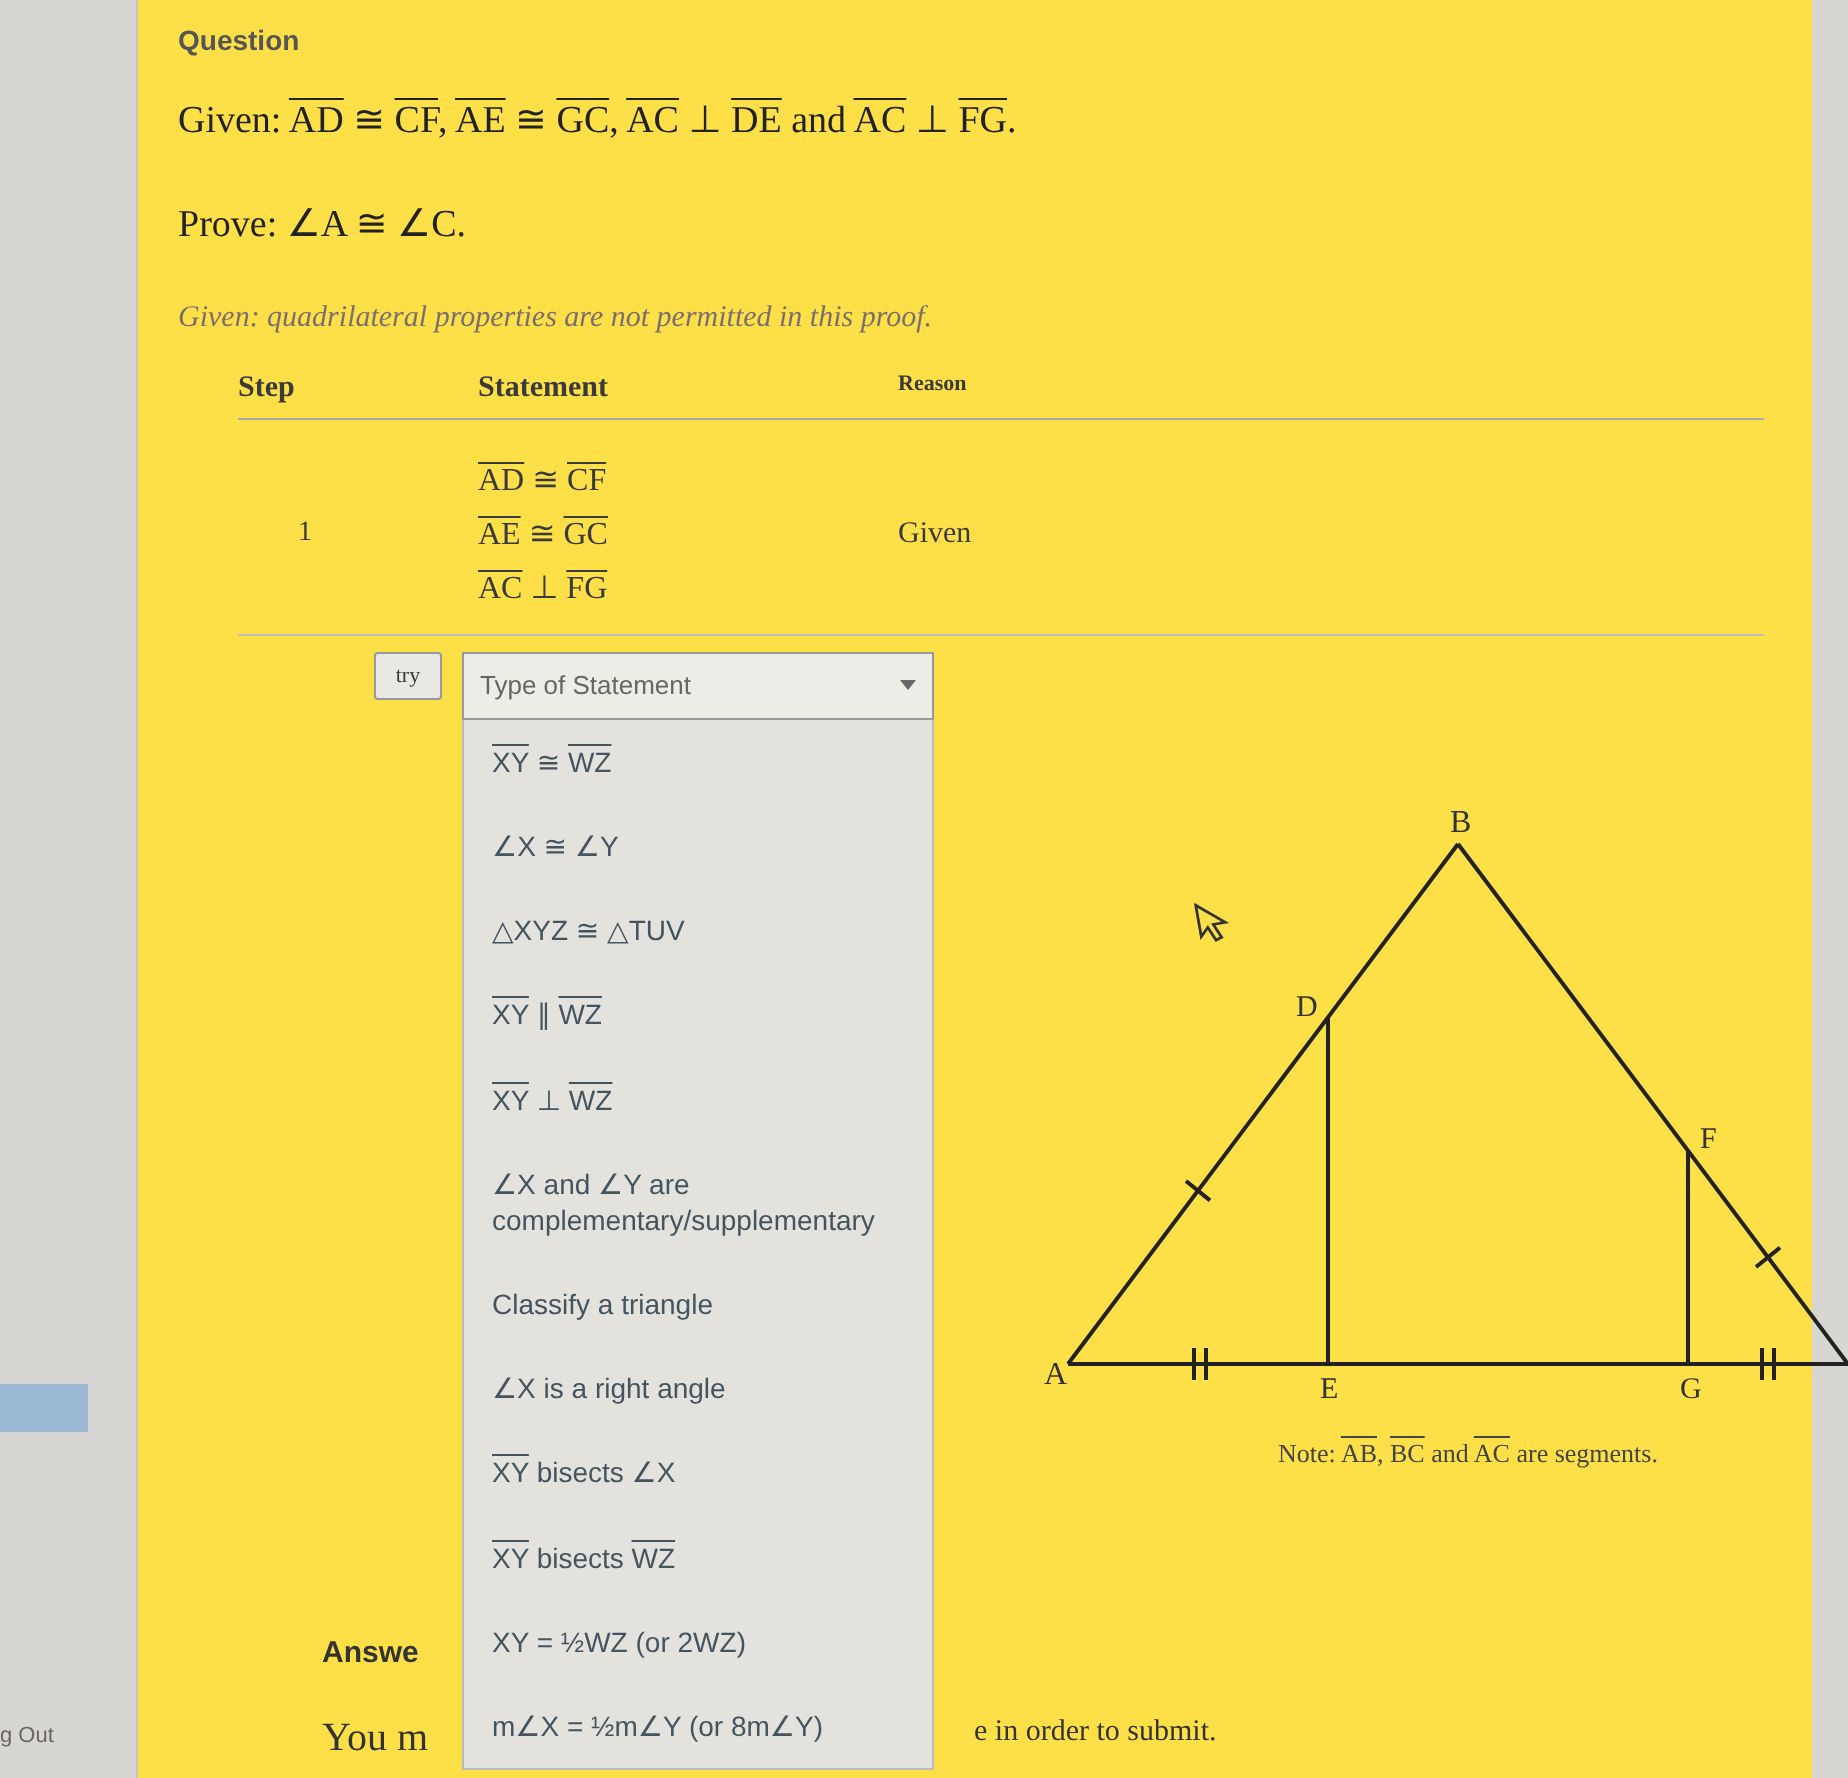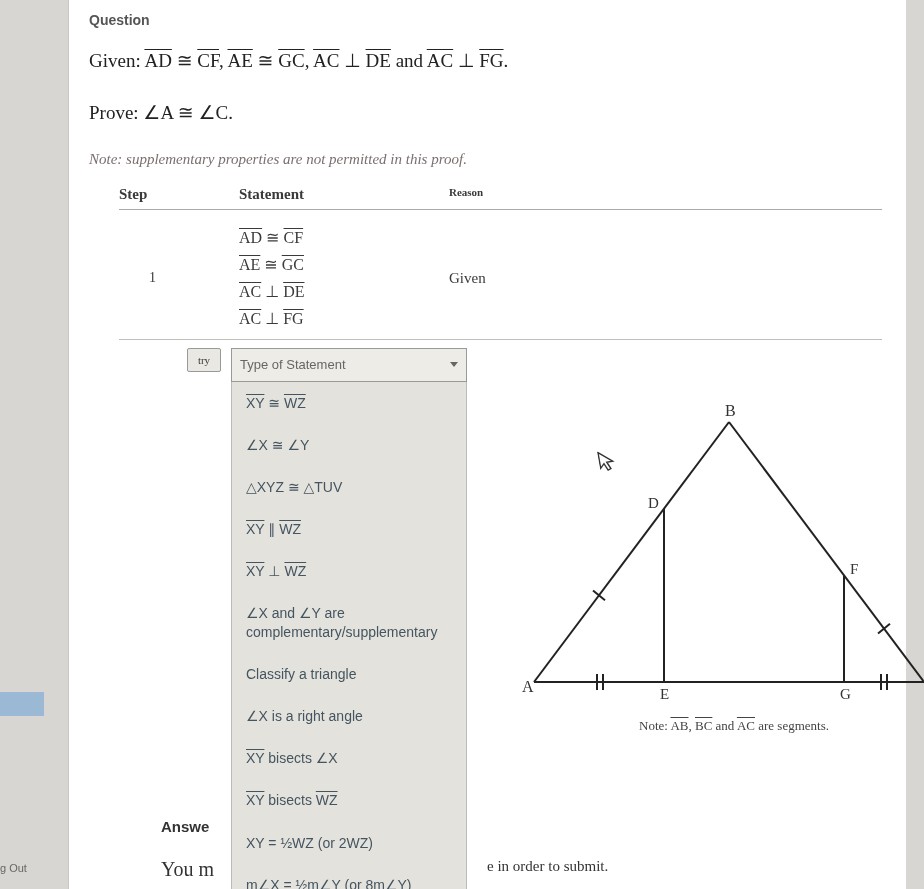--- a/index.html
+++ b/index.html
@@ -11,21 +11,21 @@
     color: #3a3a3a;
     overflow: hidden;
     position: relative;
   }
   .page {
     position: absolute;
     left: 68px;
     top: 0;
     width: 838px;
     height: 889px;
-    background: #ffffff;
+    background: #fde047;
     padding: 12px 24px 12px 20px;
     border-left: 1px solid #c8c6c0;
   }
   .section-label {
     font-family: Arial, sans-serif;
     font-weight: bold;
     font-size: 14px;
     color: #555;
     margin-bottom: 18px;
   }
@@ -215,36 +215,35 @@
   </div>
 
   <div class="prove">
     <span>Prove:</span>
     <span>∠</span><span>A</span>
     <span>≅</span>
     <span>∠</span><span>C</span>.
   </div>
 
   <div class="note-text">
-    <span>Note: supplementary properties are </span><em>not</em><span> permitted in this proof.</span>
+    <span>Given: quadrilateral properties are </span><em>not</em><span> permitted in this proof.</span>
   </div>
 
   <div class="proof-table">
     <div class="proof-header">
       <div class="col-step">Step</div>
       <div class="col-statement">Statement</div>
       <div class="col-reason">Reason</div>
     </div>
 
     <div class="proof-row">
       <div class="step-num">1</div>
       <div class="statements-block">
         <div><span class="overline">AD</span> <span>≅</span> <span class="overline">CF</span></div>
         <div><span class="overline">AE</span> <span>≅</span> <span class="overline">GC</span></div>
-        <div><span class="overline">AC</span> <span>⊥</span> <span class="overline">DE</span></div>
         <div><span class="overline">AC</span> <span>⊥</span> <span class="overline">FG</span></div>
       </div>
       <div class="reason-block">Given</div>
     </div>
 
     <div class="row-try">
       <div class="try-btn">try</div>
       <div class="dropdown-wrap">
         <div class="dropdown-head">
           <span>Type of Statement</span>

